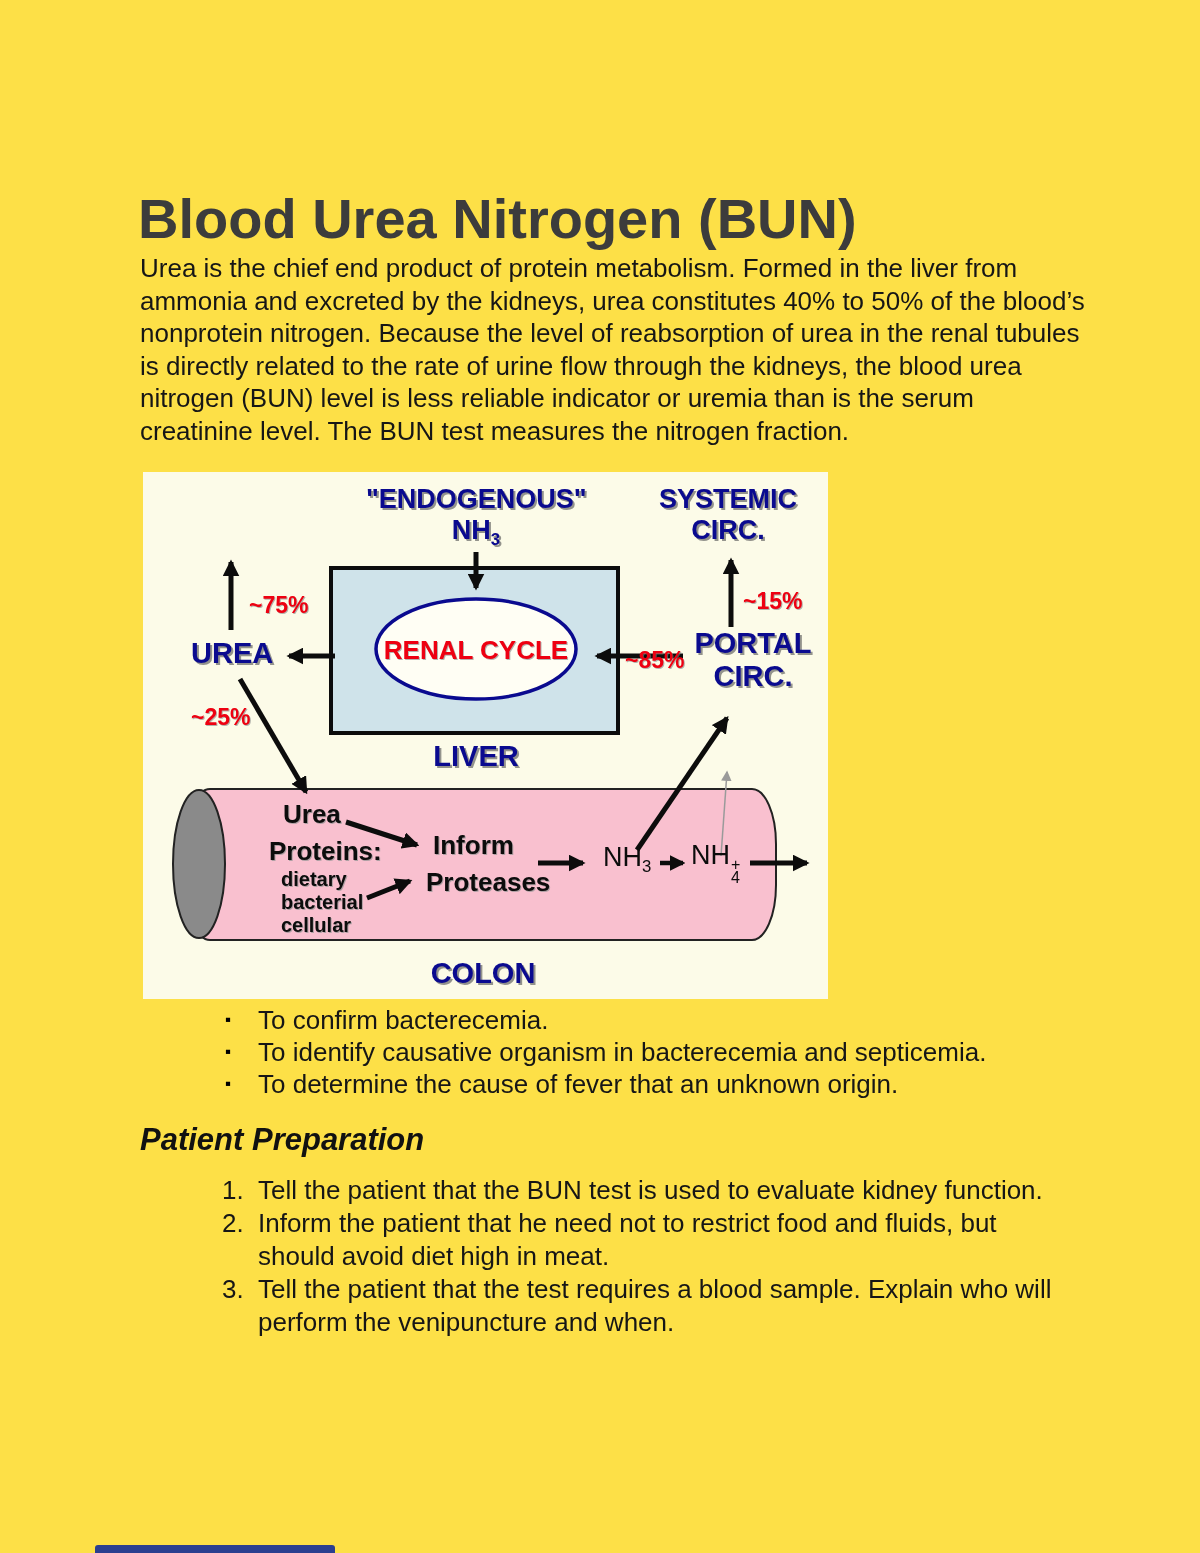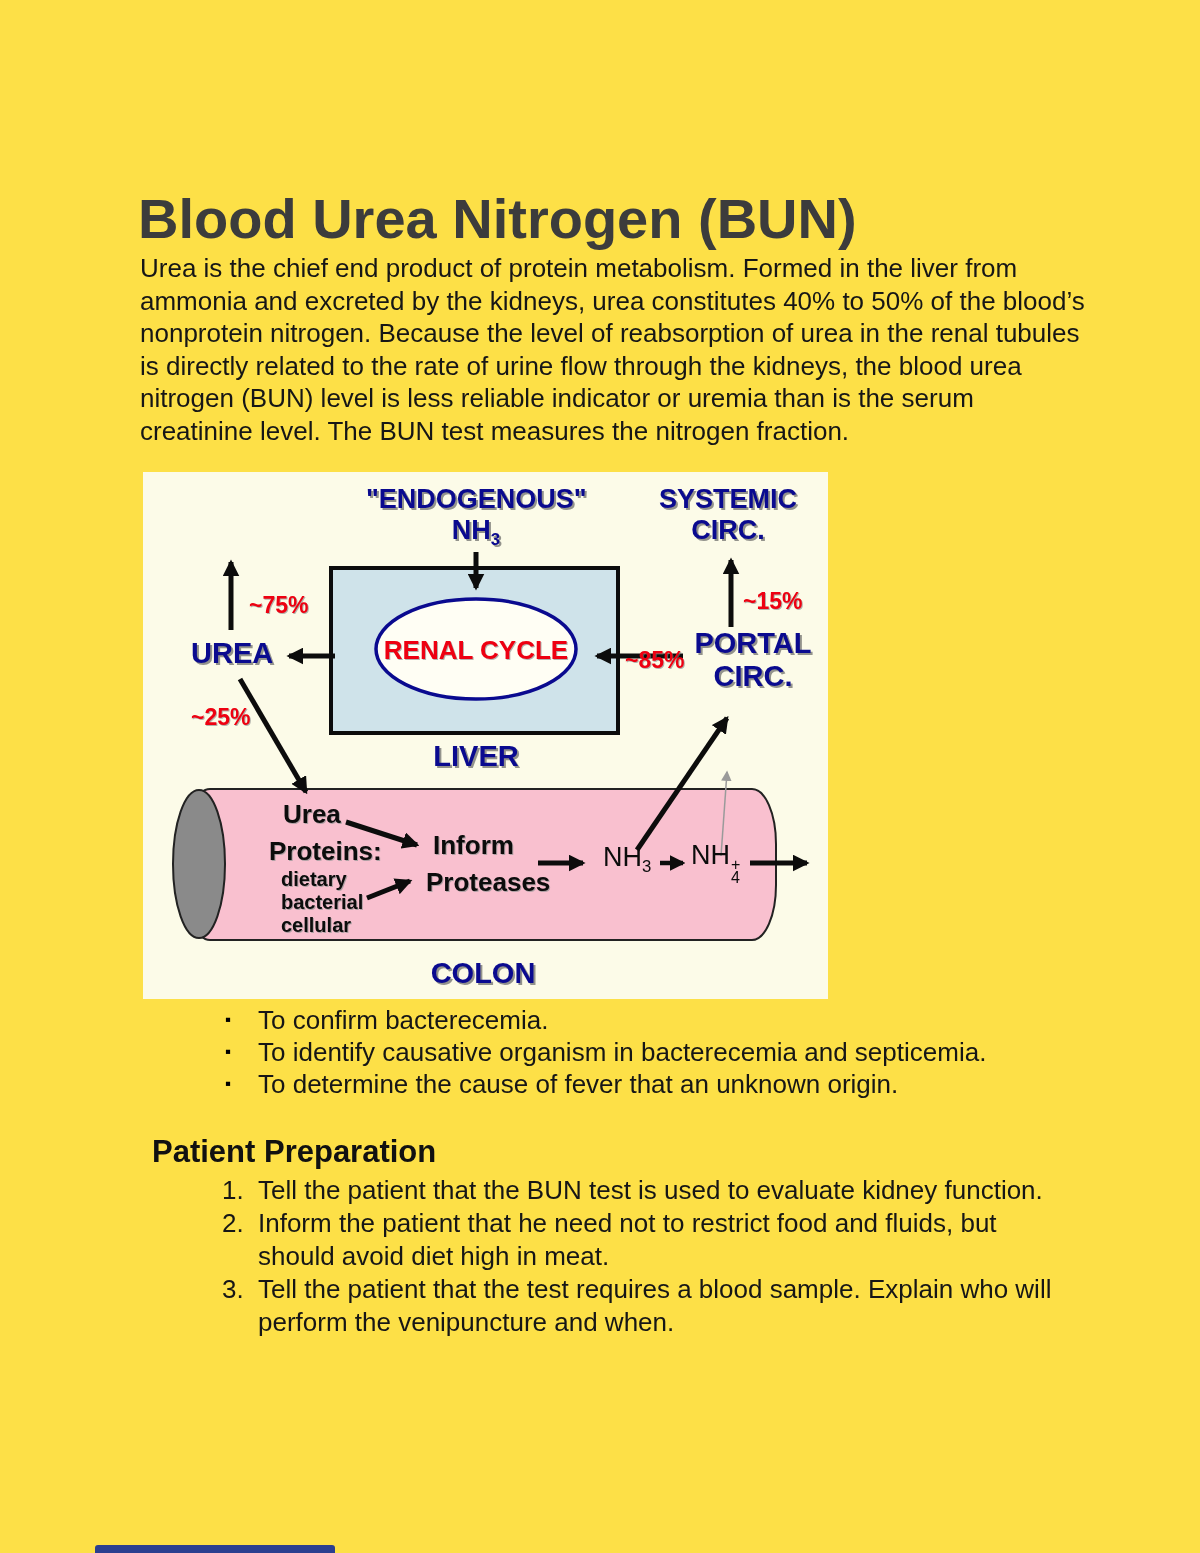--- a/index.html
+++ b/index.html
@@ -141,21 +141,21 @@
     <div class="bullet-item">
       <span class="bullet-marker">▪</span>
       <span class="bullet-text">To identify causative organism in bacterecemia and septicemia.</span>
     </div>
     <div class="bullet-item">
       <span class="bullet-marker">▪</span>
       <span class="bullet-text">To determine the cause of fever that an unknown origin.</span>
     </div>
   </div>
 
-  <h2 class="section-heading" style="margin:12px;">Patient Preparation</h2>
+  <h2 class="section-heading" style="margin:0;font-style:italic;">Patient Preparation</h2>
 
   <div class="step-list">
     <div class="step-item">
       <span class="step-num">1.</span>
       <span class="step-text">Tell the patient that the BUN test is used to evaluate kidney function.</span>
     </div>
     <div class="step-item">
       <span class="step-num">2.</span>
       <span class="step-text">Inform the patient that he need not to restrict food and fluids, but should avoid diet high in meat.</span>
     </div>

